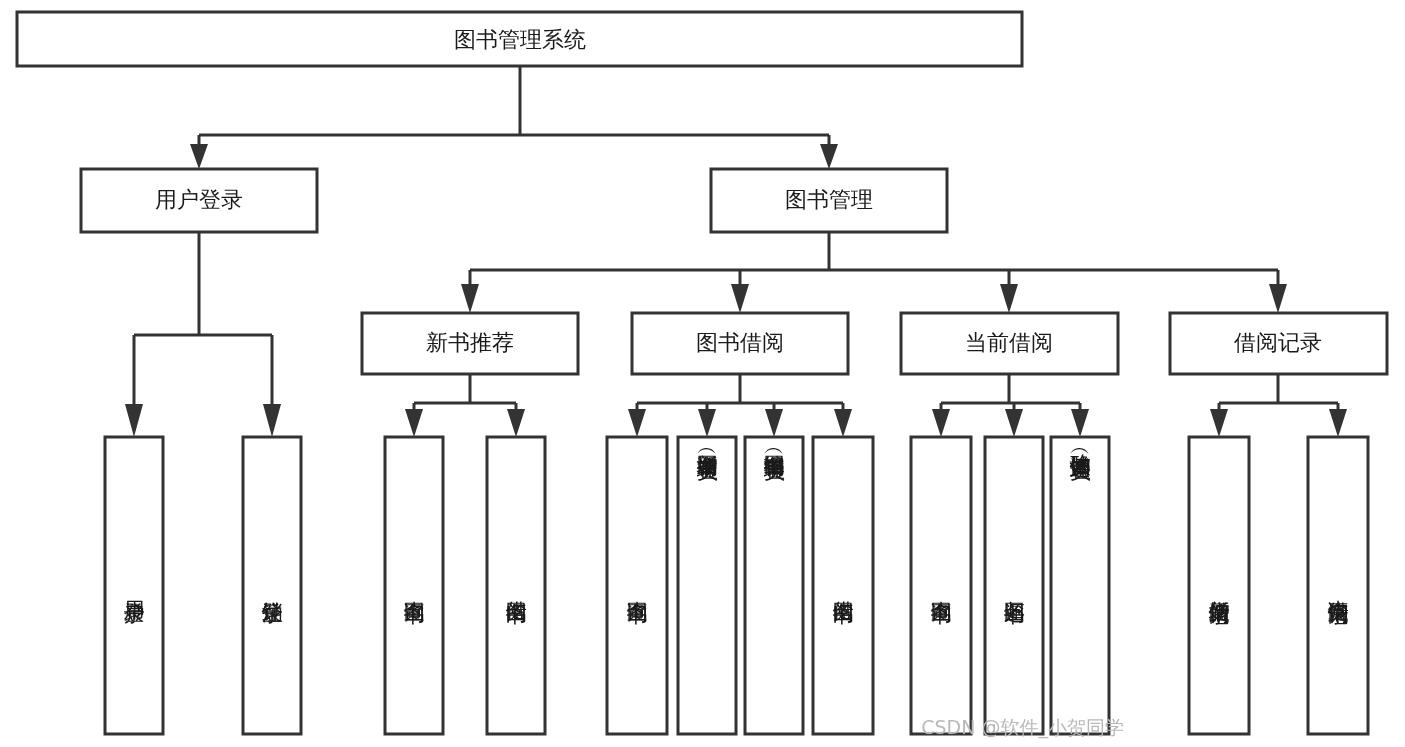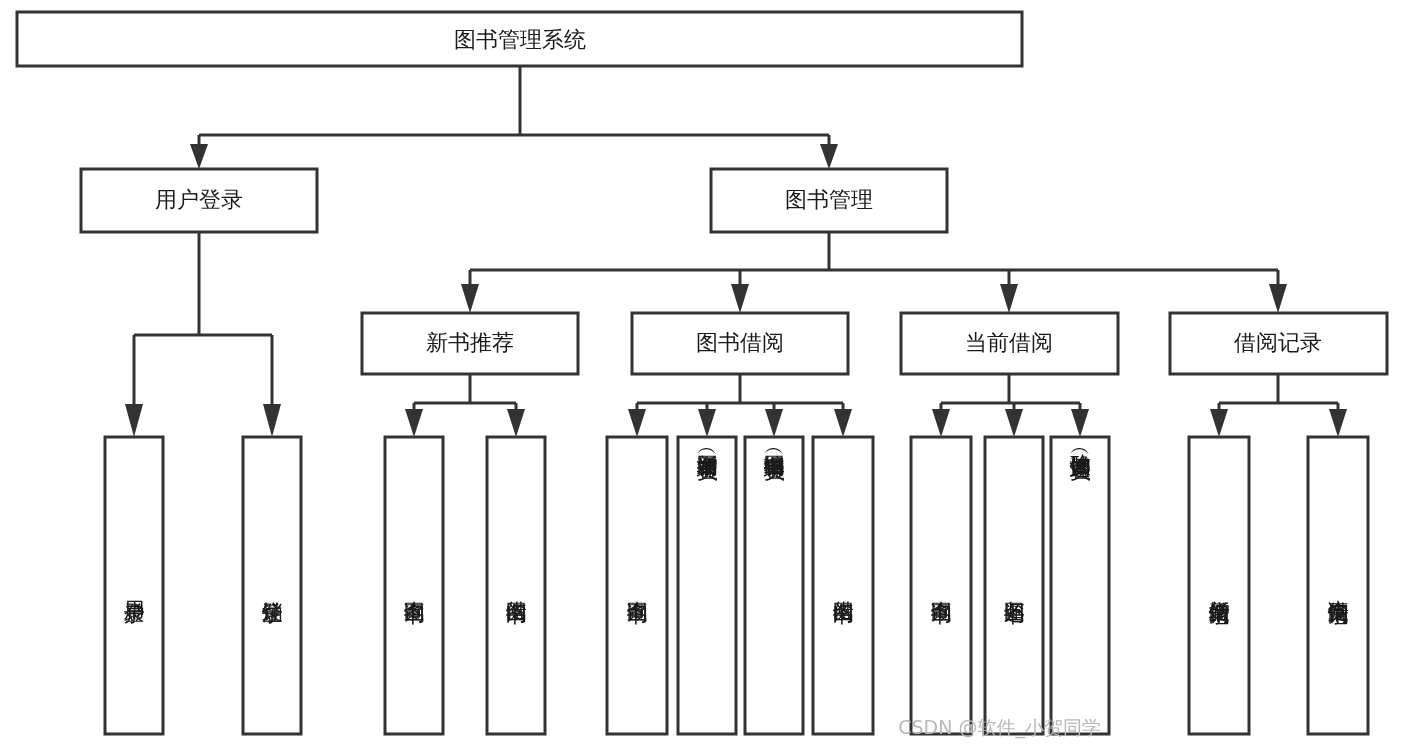--- a/index.html
+++ b/index.html
@@ -58,21 +58,21 @@
     text-orientation: upright;
     font-family: "DejaVu Sans", "Liberation Sans", sans-serif;
     font-size: 21px;
     line-height: 1.06;
     letter-spacing: 1px;
     color: #1a1a1a;
     white-space: nowrap;
   }
   .watermark {
     position: absolute;
-    right: 26px;
+    right: 3px;
     bottom: 6px;
     font-family: "DejaVu Sans", "Liberation Sans", sans-serif;
     font-size: 19px;
     color: #b9b9b9;
     white-space: nowrap;
     user-select: none;
   }
 </style>
 </head>
 <body>

